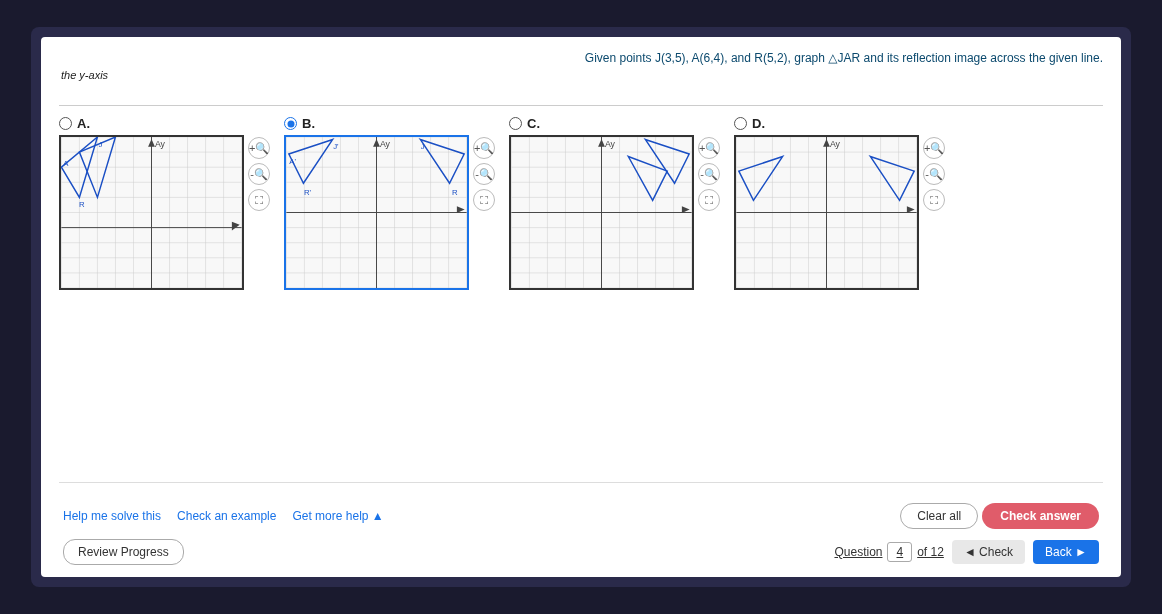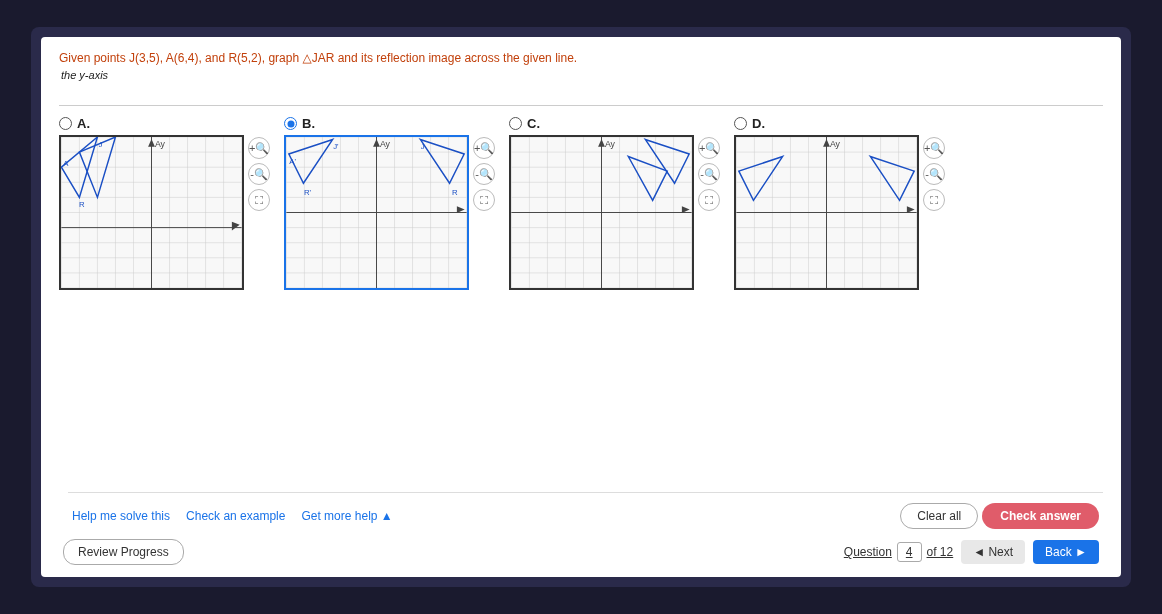--- a/index.html
+++ b/index.html
@@ -26,23 +26,24 @@
       background: #ffffff;
       margin: 10px;
       border-radius: 4px;
       flex: 1;
       display: flex;
       flex-direction: column;
       padding: 14px 18px 10px 18px;
     }
     .question-text {
       font-size: 12px;
-      color: #c2410c;
+      color: #0c4a6e;
       margin-bottom: 4px;
       font-weight: normal;
+      text-align: right;
     }
     .line-label {
       font-size: 11px;
       color: #222;
       font-style: italic;
       margin-bottom: 24px;
       margin-left: 2px;
     }
     .divider-top {
       border: none;
@@ -139,24 +140,23 @@
     .grid-svg {
       position: absolute;
       top: 0; left: 0;
       width: 100%; height: 100%;
     }
     .bottom-bar {
       display: flex;
       flex-direction: row;
       align-items: center;
       justify-content: space-between;
-      padding: 10px 4px 4px 4px;
+      padding: 20px 4px 4px 4px;
       border-top: 1px solid #ddd;
       margin-top: 8px;
-      margin-left: 9px;
     }
     .bottom-left {
       display: flex;
       gap: 16px;
       align-items: center;
     }
     .text-link {
       font-size: 12px;
       color: #1a73e8;
       cursor: pointer;
@@ -488,19 +488,19 @@
     </div>
 
     <div class="footer-bar">
       <button class="btn-review">Review Progress</button>
       <div class="nav-right">
         <div class="question-indicator">
           <span>Question</span>
           <span class="q-box">4</span>
           <span>of 12</span>
         </div>
-        <button class="btn-nav back">◄ Next</button>
+        <button class="btn-nav back">◄ Check</button>
         <button class="btn-nav">Back ►</button>
       </div>
     </div>
 
   </div>
 </div>
 
 </body></html>

